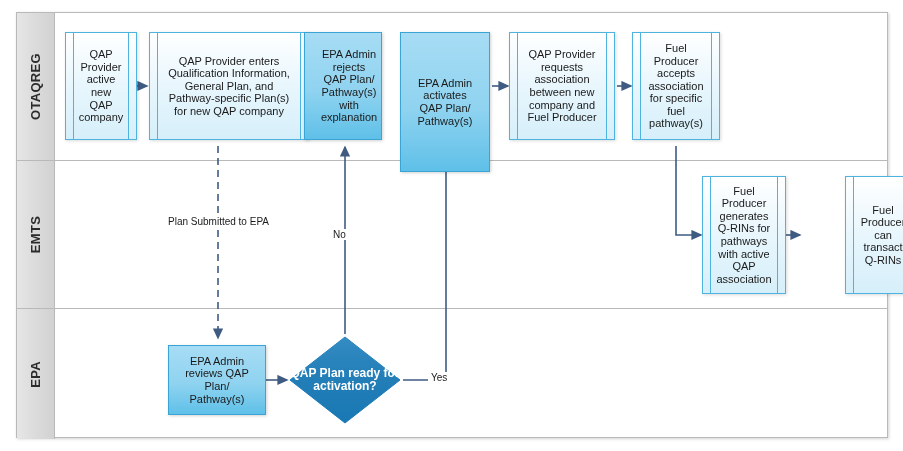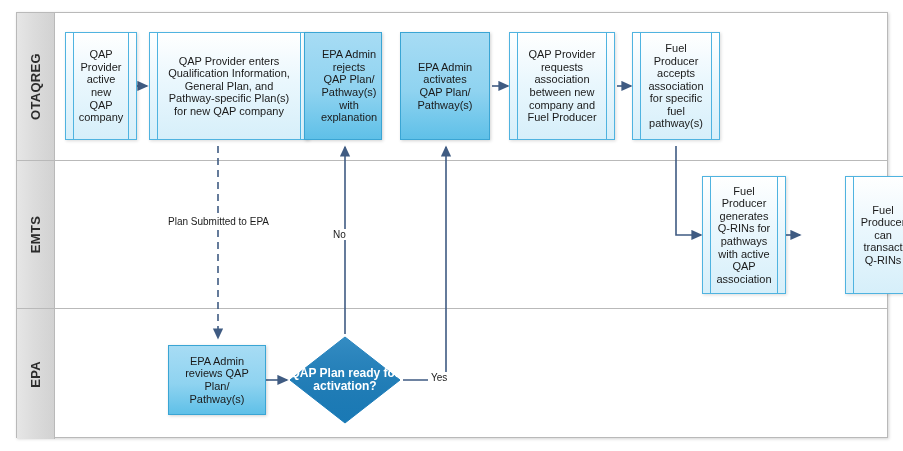--- a/index.html
+++ b/index.html
@@ -237,21 +237,21 @@
   </div>
 
   <div class="node pale" style="left:149px; top:32px; width:160px; height:108px;justify-content:flex-end;">
     <span class="txt">QAP Provider enters Qualification Information, General Plan, and Pathway-specific Plan(s) for new QAP company</span>
   </div>
 
   <div class="node solid" style="left:304px; top:32px; width:78px; height:108px;padding-left:12px;">
     <span class="txt">EPA Admin rejects QAP Plan/ Pathway(s) with explanation</span>
   </div>
 
-  <div class="node solid" style="left:400px; top:32px; width:90px; height:108px;">
+  <div class="node solid" style="left:400px; top:32px; width:90px; height:140px;">
     <span class="txt">EPA Admin activates QAP Plan/ Pathway(s)</span>
   </div>
 
   <div class="node pale" style="left:632px; top:32px; width:88px; height:108px;">
     <span class="txt">Fuel Producer accepts association for specific fuel pathway(s)</span>
   </div>
 
   <div class="node pale" style="left:509px; top:32px; width:106px; height:108px;">
     <span class="txt">QAP Provider requests association between new company and Fuel Producer</span>
   </div>

